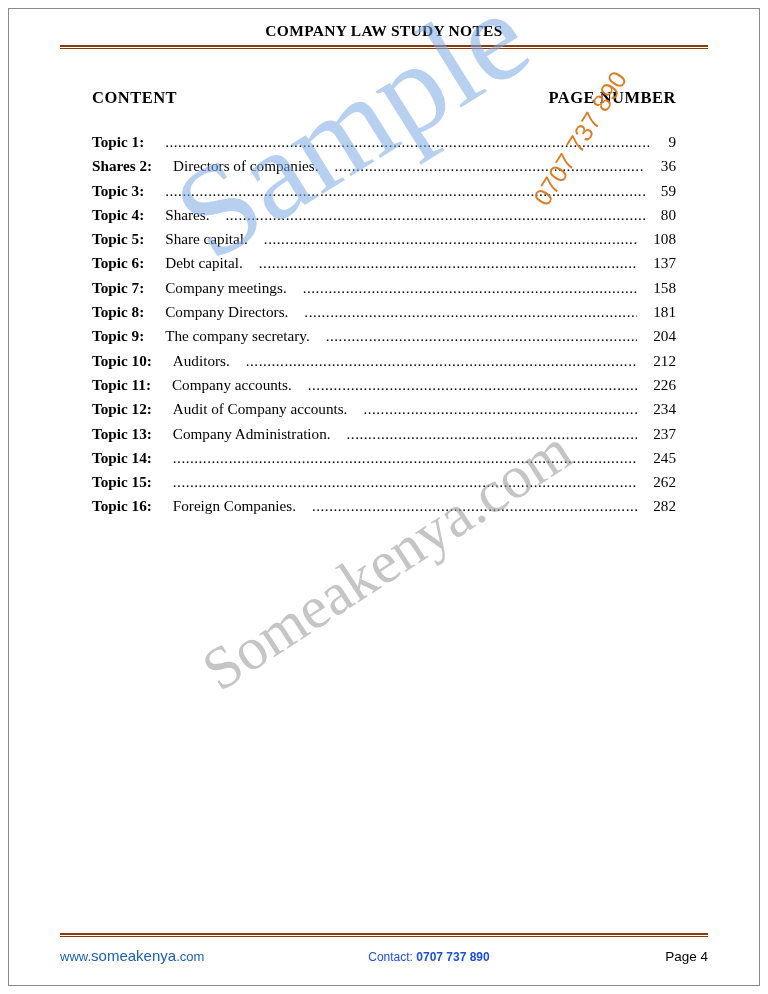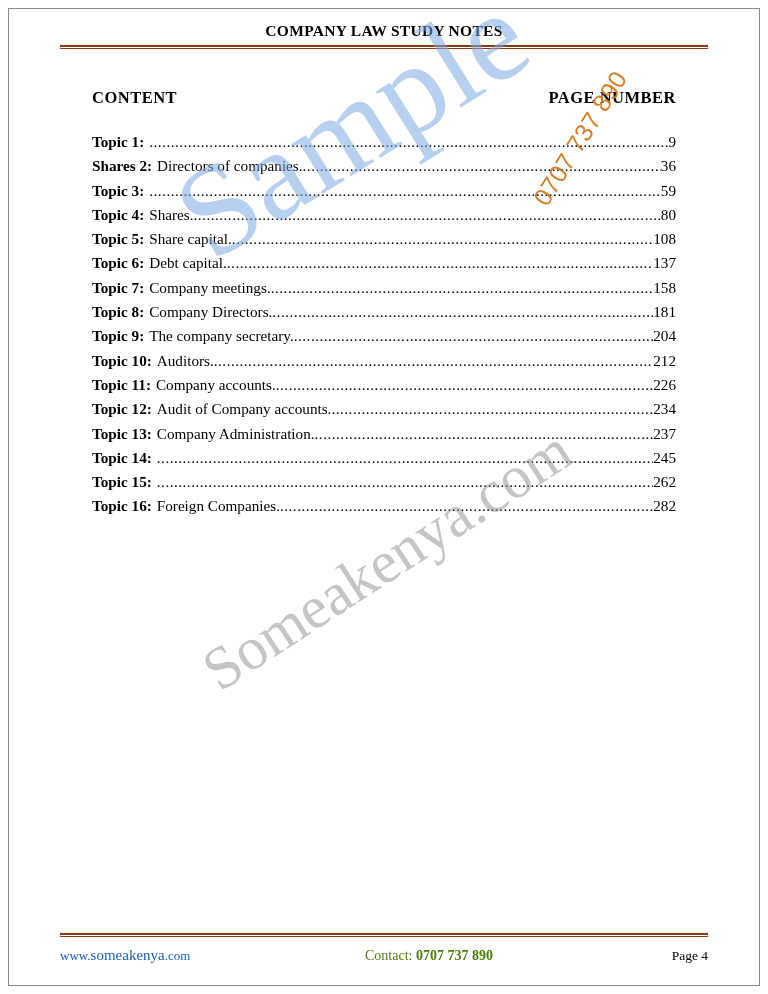--- a/index.html
+++ b/index.html
@@ -79,20 +79,21 @@
     top: 130px;
   }
   .toc-row {
     display: flex;
     align-items: baseline;
     font-size: 15.2px;
     line-height: 24.3px;
     color: #000;
     white-space: nowrap;
     overflow: hidden;
+    gap: 16px;
   }
   .topic-label {
     font-weight: bold;
     margin-right: 5px;
     flex: 0 0 auto;
   }
   .topic-title {
     flex: 0 0 auto;
   }
   .leader {
@@ -162,38 +163,38 @@
   .footer-rule2 {
     margin-top: 1px;
     height: 1px;
     background: #8c3b10;
   }
   .footer-row {
     margin-top: 10px;
     display: flex;
     align-items: baseline;
     justify-content: space-between;
-    font-family: Liberation Serif, serif;
+    font-family: Liberation Sans, sans-serif;
     font-size: 13px;
   }
   .footer-left {
     flex: 0 0 230px;
     color: #1a5fb4;
   }
   .footer-left .site {
     color: #1a5fb4;
   }
   .footer-left .site .big {
     font-size: 15px;
   }
   .footer-center {
     flex: 1 1 auto;
     text-align: center;
-    color: #4d7c0f;
-    font-size: 14px;
+    color: #1d4ed8;
+    font-size: 12px;
   }
   .footer-center b {
     font-weight: bold;
   }
   .footer-right {
     flex: 0 0 140px;
     text-align: right;
     color: #000;
     font-size: 13.5px;
   }

